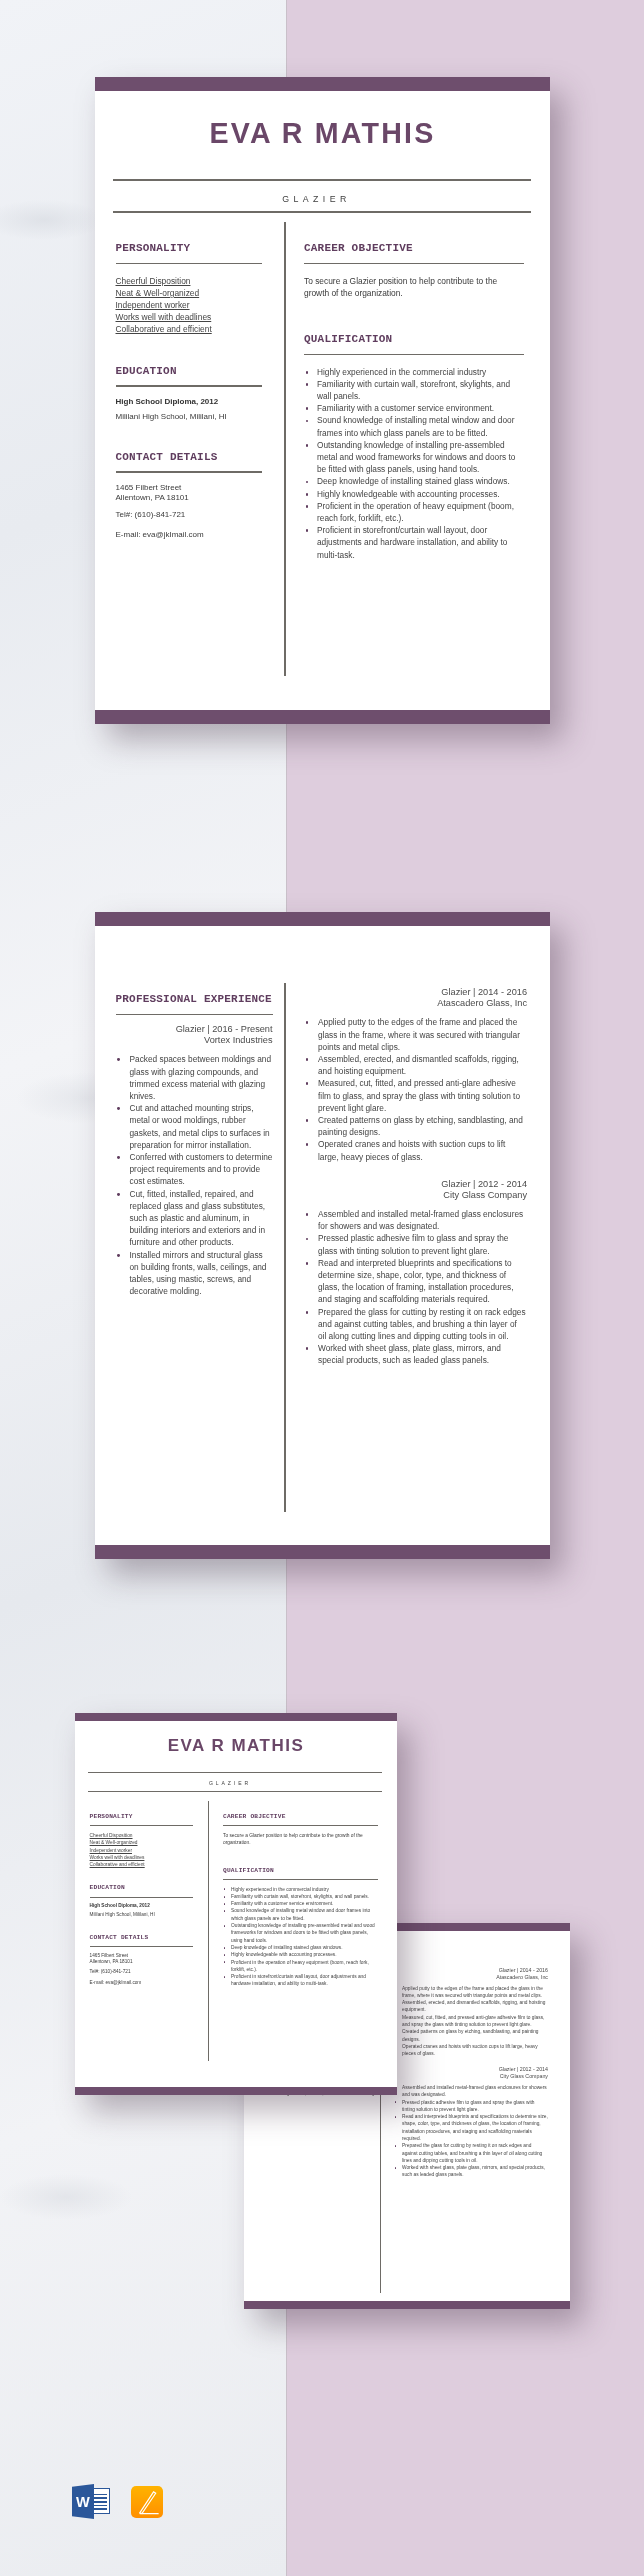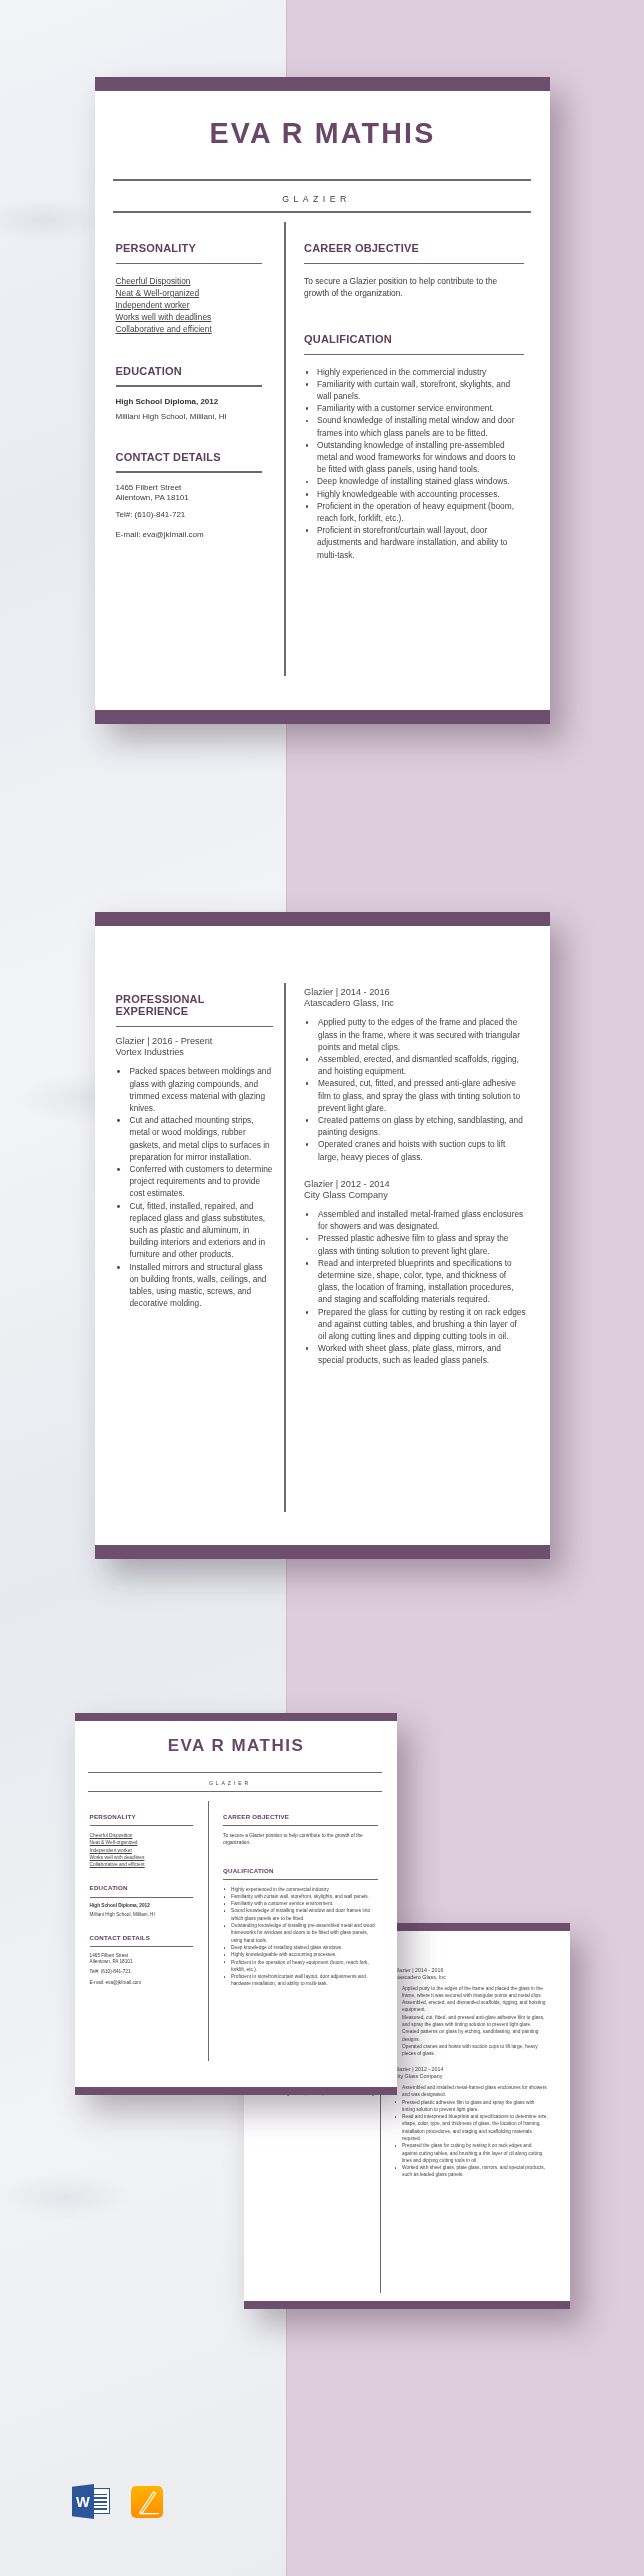--- a/index.html
+++ b/index.html
@@ -24,27 +24,27 @@
   .page .bar-top, .page .bar-bottom { position: absolute; left: 0; right: 0; background: #6e4e6d; }
   .page .bar-top { top: 0; }
   .page .bar-bottom { bottom: 0; }
 
   .name { position: absolute; left: 0; right: 0; text-align: center; color: #6a4768; font-weight: bold; letter-spacing: 2.2px; }
   .hr { position: absolute; height: 1.5px; background: #6e6b66; }
   .role { position: absolute; left: 0; right: 12px; text-align: center; letter-spacing: 4.4px; color: #3e3e3e; }
   .vline { position: absolute; width: 1.5px; background: #6e6b66; }
 
   .col { position: absolute; }
-  .sec-title { color: #5f3d5e; font-weight: bold; letter-spacing: 0.2px; }
+  .sec-title { color: #5f3d5e; font-weight: bold; letter-spacing: 0.2px; font-family: Liberation Mono, monospace; }
   .sec-rule { height: 1.5px; background: #6e6b66; }
   .plain-list div { color: #444; text-decoration: underline; }
   .bullets { list-style: none; }
   .bullets li { position: relative; color: #444; }
   .bullets li::before { content: ""; position: absolute; border-radius: 50%; background: #5f3d5e; }
-  .job-head { color: #4a4a4a; }
+  .job-head { color: #4a4a4a; text-align: right; }
 
   
   #p1 { left: 95px; top: 77px; width: 455px; height: 647px; }
   #p1 .bar-top { height: 14px; }
   #p1 .bar-bottom { height: 14px; }
   #p1 .name { top: 40px; font-size: 28.6px; }
   #p1 .hr1 { left: 18.3px; right: 19px; top: 102px; }
   #p1 .role { top: 117px; font-size: 8.8px; }
   #p1 .hr2 { left: 18.3px; right: 19px; top: 134px; }
   #p1 .vline { left: 189px; top: 145px; height: 454px; }

